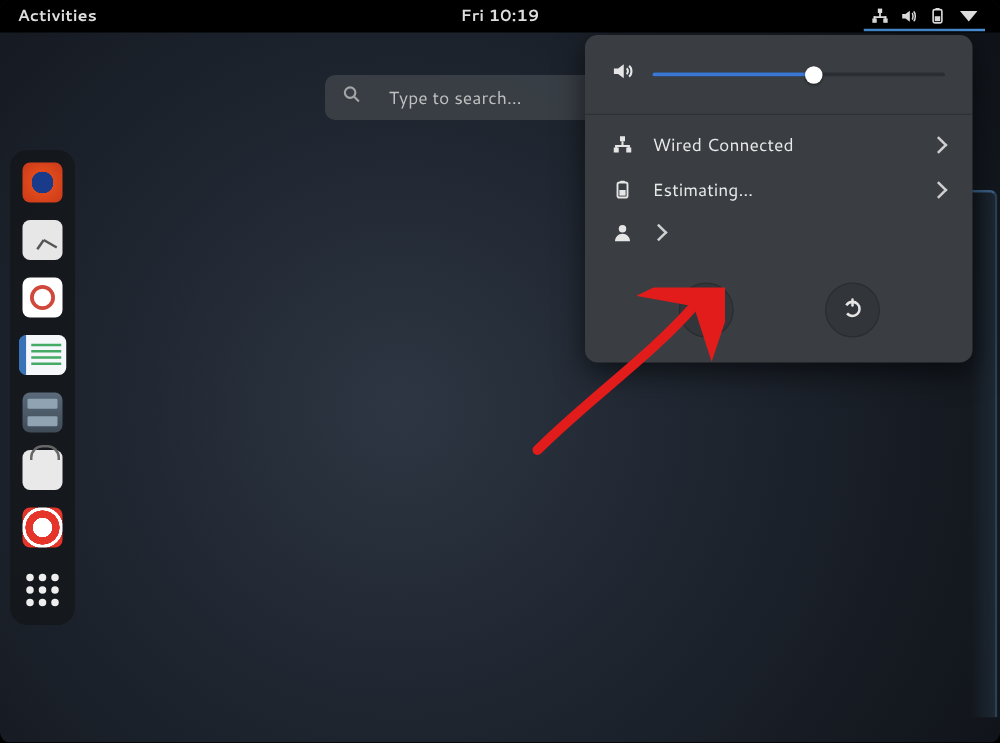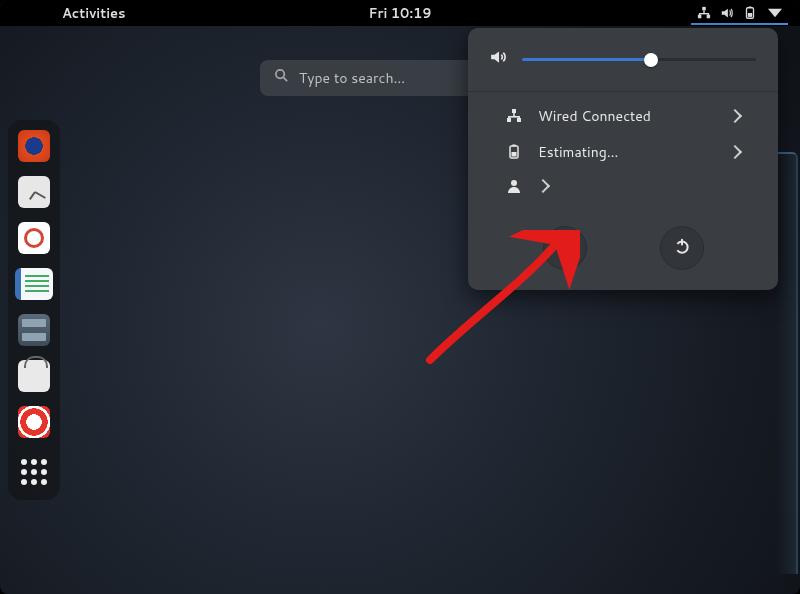--- a/index.html
+++ b/index.html
@@ -1,27 +1,27 @@
 <!DOCTYPE html>
 <html><head>
 <meta charset="utf-8">
 <style>
   html,body{margin:0;padding:0;width:800px;height:594px;overflow:hidden;font-family:Cantarell,"Segoe UI",Ubuntu,sans-serif;font-size:14px;color:#eee;background:#000;}
   .screen{position:relative;width:800px;height:594px;border-radius:8px;overflow:hidden;background:radial-gradient(circle at 40% 55%,#2d3642 0%,#212833 35%,#171c24 70%,#0f1218 100%);}
   
-  .topbar{position:absolute;top:0;left:0;right:0;height:26px;background:#000;display:flex;align-items:center;color:#ddd;font-size:13px;font-weight:600;padding-left:48px;}
+  .topbar{position:absolute;top:0;left:0;right:0;height:26px;background:#000;display:flex;align-items:center;color:#ddd;font-size:13px;font-weight:600;}
   .tb-left{padding-left:14px;}
   .tb-center{position:absolute;left:50%;transform:translateX(-50%);}
   .tb-right{position:absolute;right:12px;top:0;height:26px;display:flex;align-items:center;gap:9px;}
   .tb-right svg{width:14px;height:14px;fill:#ddd;display:block;}
   .tb-right .tri{margin-left:2px;}
   .tb-right-inner{border-bottom:2px solid #4a90d9;padding:5px 6px 3px 6px;display:flex;align-items:center;gap:9px;}
 
   
-  .search{position:absolute;top:60px;left:50%;transform:translateX(-50%);width:280px;height:36px;border-radius:8px;background:rgba(60,65,72,0.9);display:flex;align-items:center;padding:0 14px;gap:10px;color:#cfcfcf;box-sizing:border-box;}
+  .search{position:absolute;top:60px;left:50%;transform:translateX(-50%);width:280px;height:36px;border-radius:8px;background:rgba(60,65,72,0.9);display:flex;align-items:center;padding:0 14px;gap:22px;color:#cfcfcf;box-sizing:border-box;}
   .search svg{width:15px;height:15px;fill:#cfcfcf;opacity:.8;}
   .search span{font-size:14px;font-weight:500;opacity:.9;}
 
   
   .dock{position:absolute;left:8px;top:120px;width:52px;border-radius:14px;background:rgba(20,22,26,0.85);padding:10px 0 14px 0;display:flex;flex-direction:column;align-items:center;gap:14px;}
   .dock .dicon{width:32px;height:32px;border-radius:6px;display:flex;align-items:center;justify-content:center;}
   .dock .app-grid{width:28px;height:28px;display:grid;grid-template-columns:repeat(3,6px);grid-template-rows:repeat(3,6px);gap:4px;justify-content:center;align-content:center;margin-top:6px;}
   .dock .app-grid span{width:6px;height:6px;background:#eee;border-radius:50%;}
   .firefox{background:radial-gradient(circle at 50% 50%,#1a3a8a 0%,#1a3a8a 38%,#e04a1b 39%,#c9381a 100%);border-radius:50%;}
   .clock-ic{background:#e7e7e7;border-radius:50%;position:relative;}
@@ -41,21 +41,21 @@
   
   .popover{position:absolute;top:28px;right:22px;width:310px;background:#3a3e42;border-radius:10px;box-shadow:0 8px 24px rgba(0,0,0,.6);padding-bottom:16px;}
   .popover:before{content:"";position:absolute;top:-8px;right:40px;border:8px solid transparent;border-bottom-color:#3a3e42;}
   .vol{display:flex;align-items:center;padding:20px 22px 16px 22px;gap:14px;}
   .vol svg{width:18px;height:18px;fill:#e5e5e5;}
   .slider{flex:1;height:3px;position:relative;}
   .slider .track-bg{position:absolute;left:0;right:0;top:0;height:3px;background:#2a2d31;border-radius:2px;}
   .slider .track-fill{position:absolute;left:0;top:0;height:3px;background:#3a78d6;border-radius:2px;width:55%;}
   .slider .knob{position:absolute;left:55%;top:50%;width:14px;height:14px;background:#fff;border-radius:50%;transform:translate(-50%,-50%);box-shadow:0 1px 2px rgba(0,0,0,.5);}
   .sep{height:1px;background:#2e3135;margin:4px 0 6px 0;}
-  .mrow{display:flex;align-items:center;padding:8px 38px;gap:16px;cursor:pointer;}
+  .mrow{display:flex;align-items:center;padding:8px 22px;gap:16px;cursor:pointer;}
   .mrow svg.leading{width:16px;height:16px;fill:#e5e5e5;flex:none;}
   .mrow .label{flex:1;font-size:14px;color:#e9e9e9;}
   .mrow .chev{width:8px;height:8px;border-right:2px solid #cfcfcf;border-top:2px solid #cfcfcf;transform:rotate(45deg);}
   .actions{display:flex;justify-content:space-around;padding:24px 38px 4px 38px;}
   .circle{width:42px;height:42px;border-radius:50%;background:#323539;border:1px solid #2a2d30;display:flex;align-items:center;justify-content:center;cursor:pointer;}
   .circle svg{width:18px;height:18px;fill:#e5e5e5;}
 
   
   .arrow{position:absolute;left:410px;top:230px;pointer-events:none;}
 

